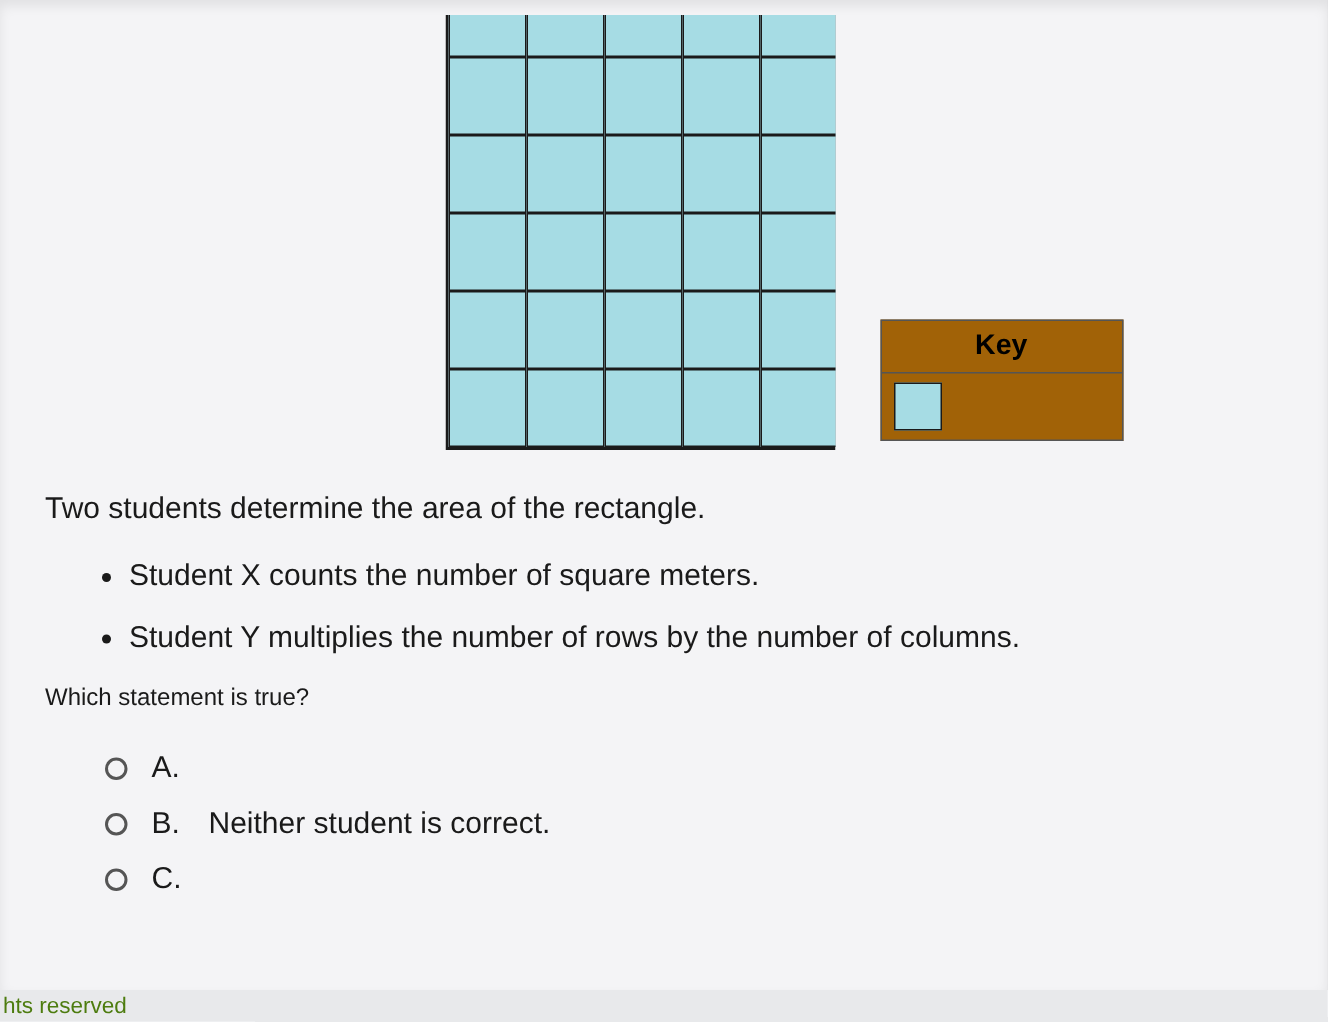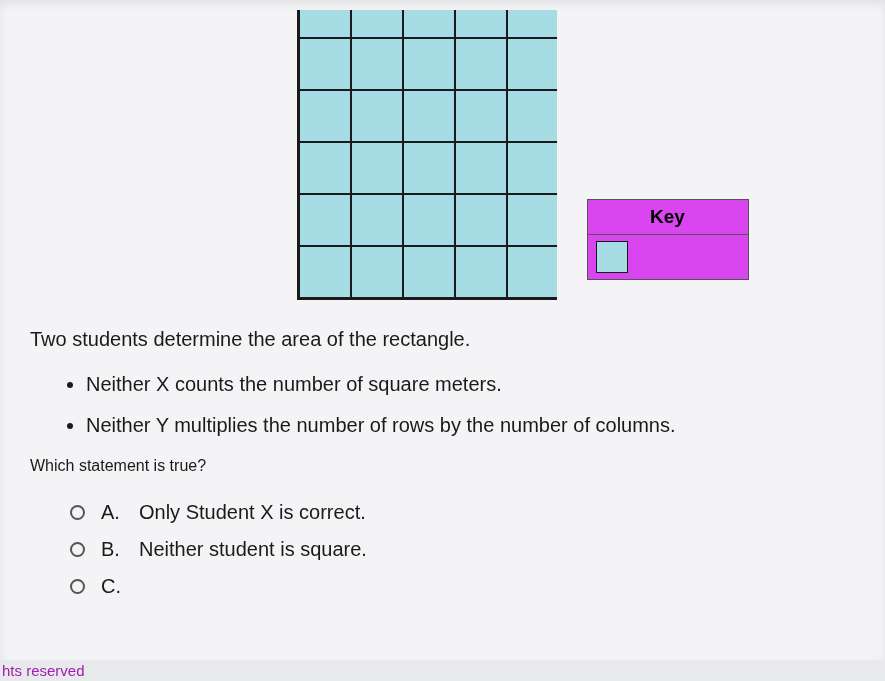--- a/index.html
+++ b/index.html
@@ -41,23 +41,23 @@
       width: 260px;
       position: absolute;
       bottom: 0;
     }
     .cell {
       background: #a6dce4;
       border: 1px solid #1a1a1a;
     }
     .key-box {
       border: 1px solid #555;
-      background: #d946ef;
+      background: #a16207;
       width: 162px;
-      margin-bottom: 20px;
+      margin-bottom: 6px;
     }
     .key-header {
       text-align: center;
       font-weight: bold;
       font-size: 19px;
       padding: 6px 0;
       border-bottom: 1px solid #555;
     }
     .key-row {
       display: flex;
@@ -123,21 +123,21 @@
       height: 22px;
     }
     .choice-c .choice-text {
       color: #3a3a3a;
     }
     .footer {
       position: absolute;
       bottom: 2px;
       left: 0;
       font-size: 15px;
-      color: #a21caf;
+      color: #4d7c0f;
       padding-left: 2px;
     }
   </style>
 </head>
 <body>
 
 <div class="page">
 
   <div class="top-area">
     <div class="grid-wrap">
@@ -180,36 +180,35 @@
       <div class="key-row">
         <div class="key-swatch"></div>
       </div>
     </div>
   </div>
 
   <div class="body-text">
     <p class="line">Two students determine the area of the rectangle.</p>
 
     <ul class="bullets">
-      <li>Neither X counts the number of square meters.</li>
-      <li>Neither Y multiplies the number of rows by the number of columns.</li>
+      <li>Student X counts the number of square meters.</li>
+      <li>Student Y multiplies the number of rows by the number of columns.</li>
     </ul>
 
     <p class="question">Which statement is true?</p>
 
     <div class="choices">
       <div class="choice">
         <span class="radio"></span>
         <span class="choice-letter">A.</span>
-        <span class="choice-text">Only Student X is correct.</span>
       </div>
       <div class="choice">
         <span class="radio"></span>
         <span class="choice-letter">B.</span>
-        <span class="choice-text">Neither student is square.</span>
+        <span class="choice-text">Neither student is correct.</span>
       </div>
       <div class="choice choice-c">
         <span class="radio"></span>
         <span class="choice-letter">C.</span>
       </div>
     </div>
   </div>
 
 </div>
 

